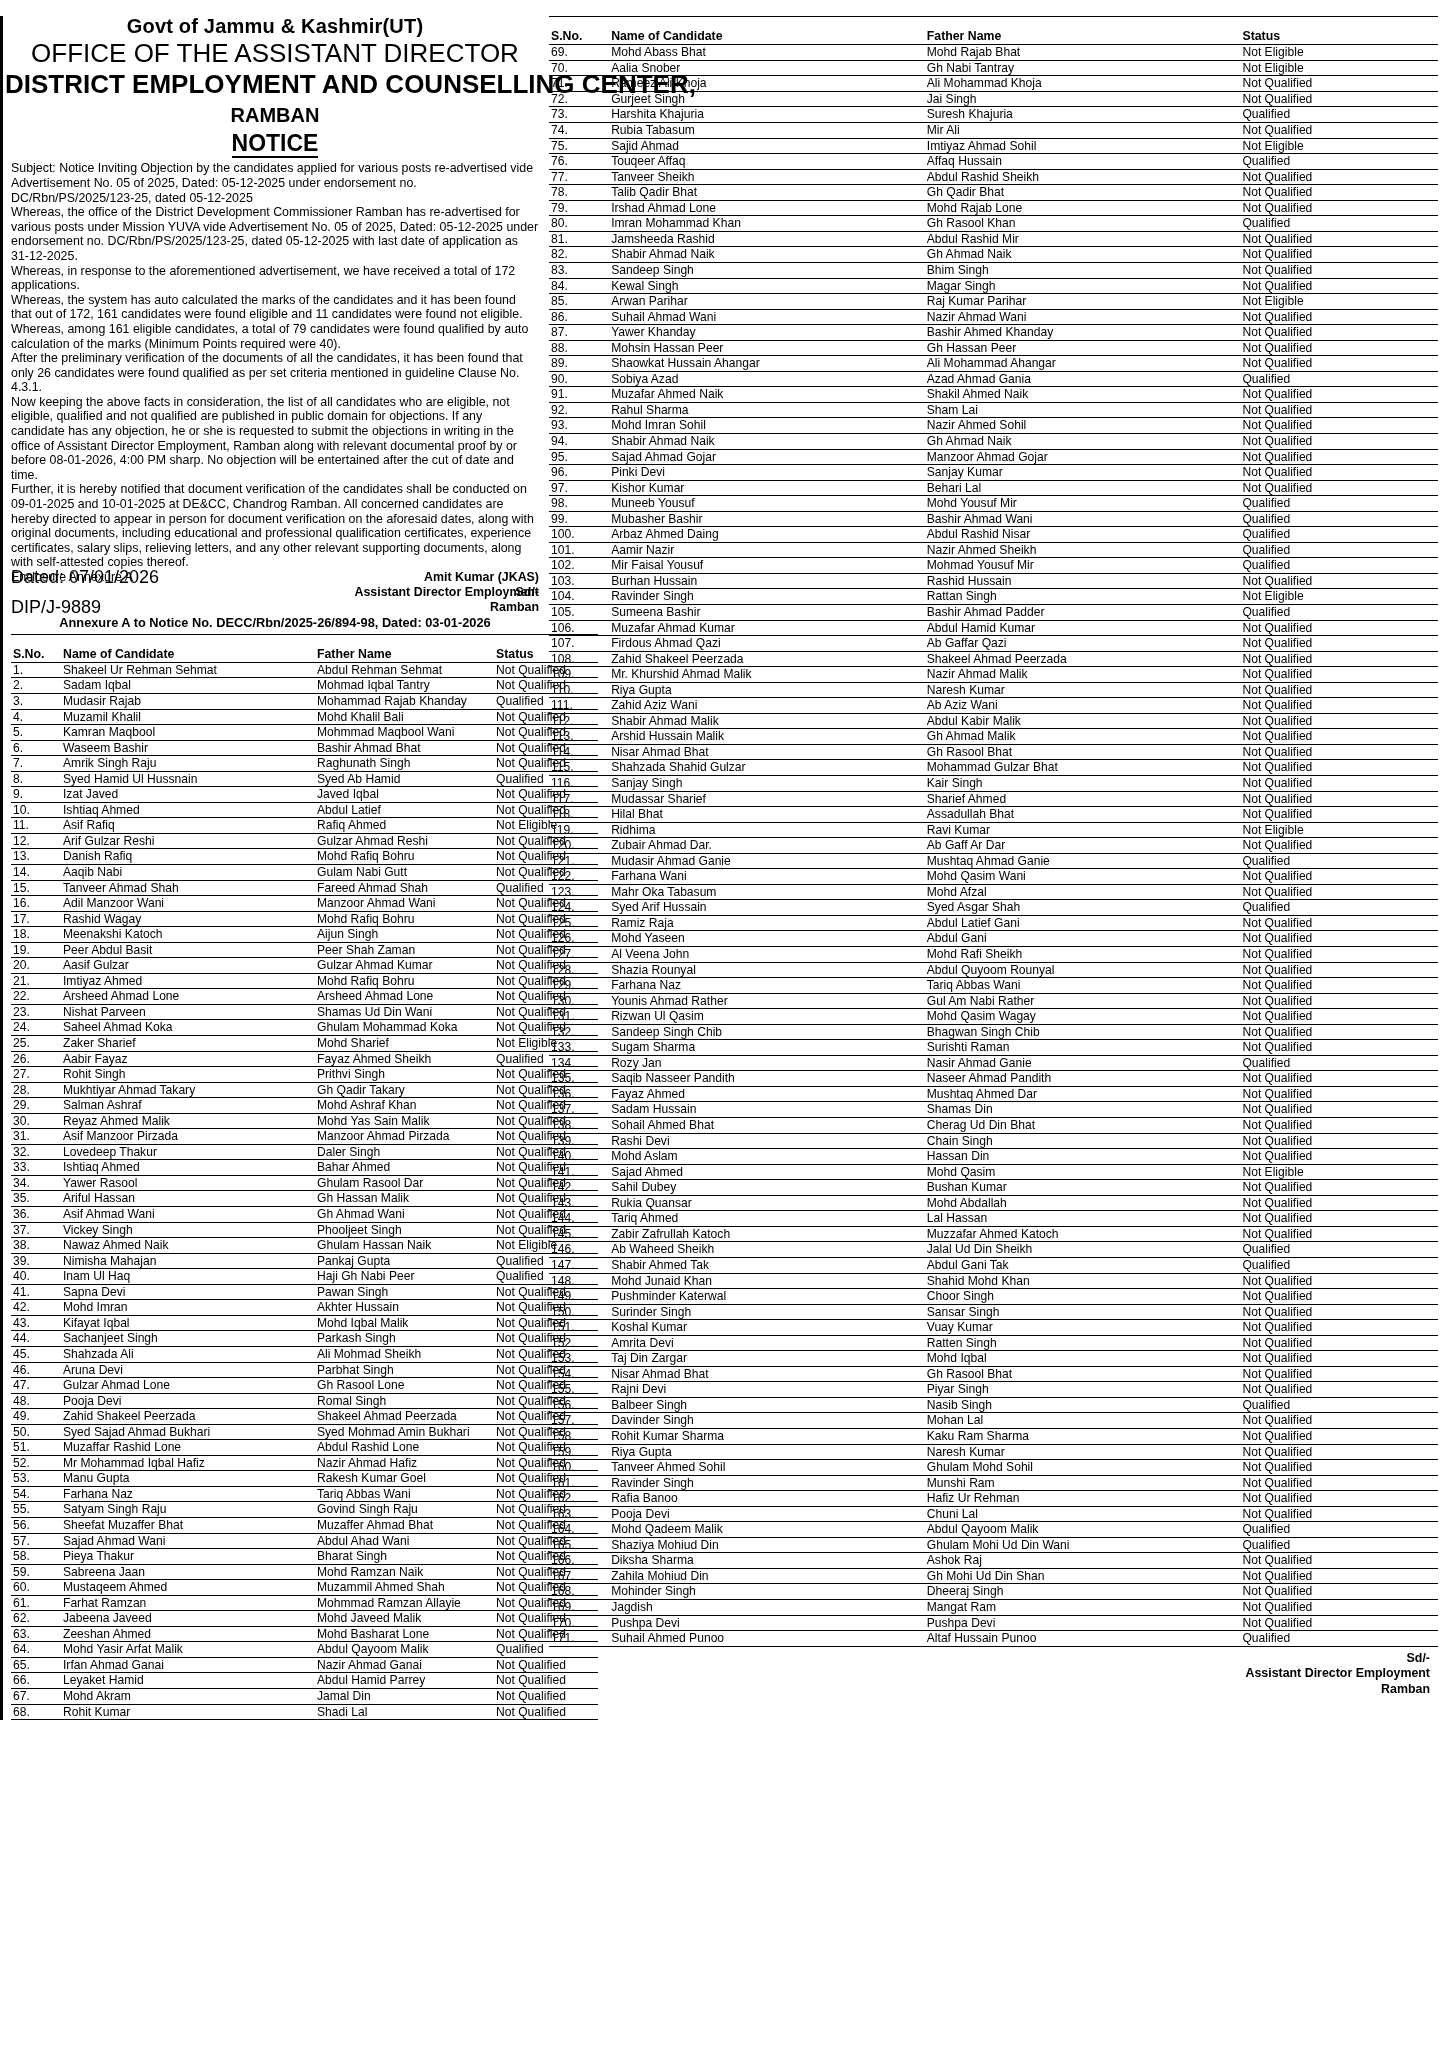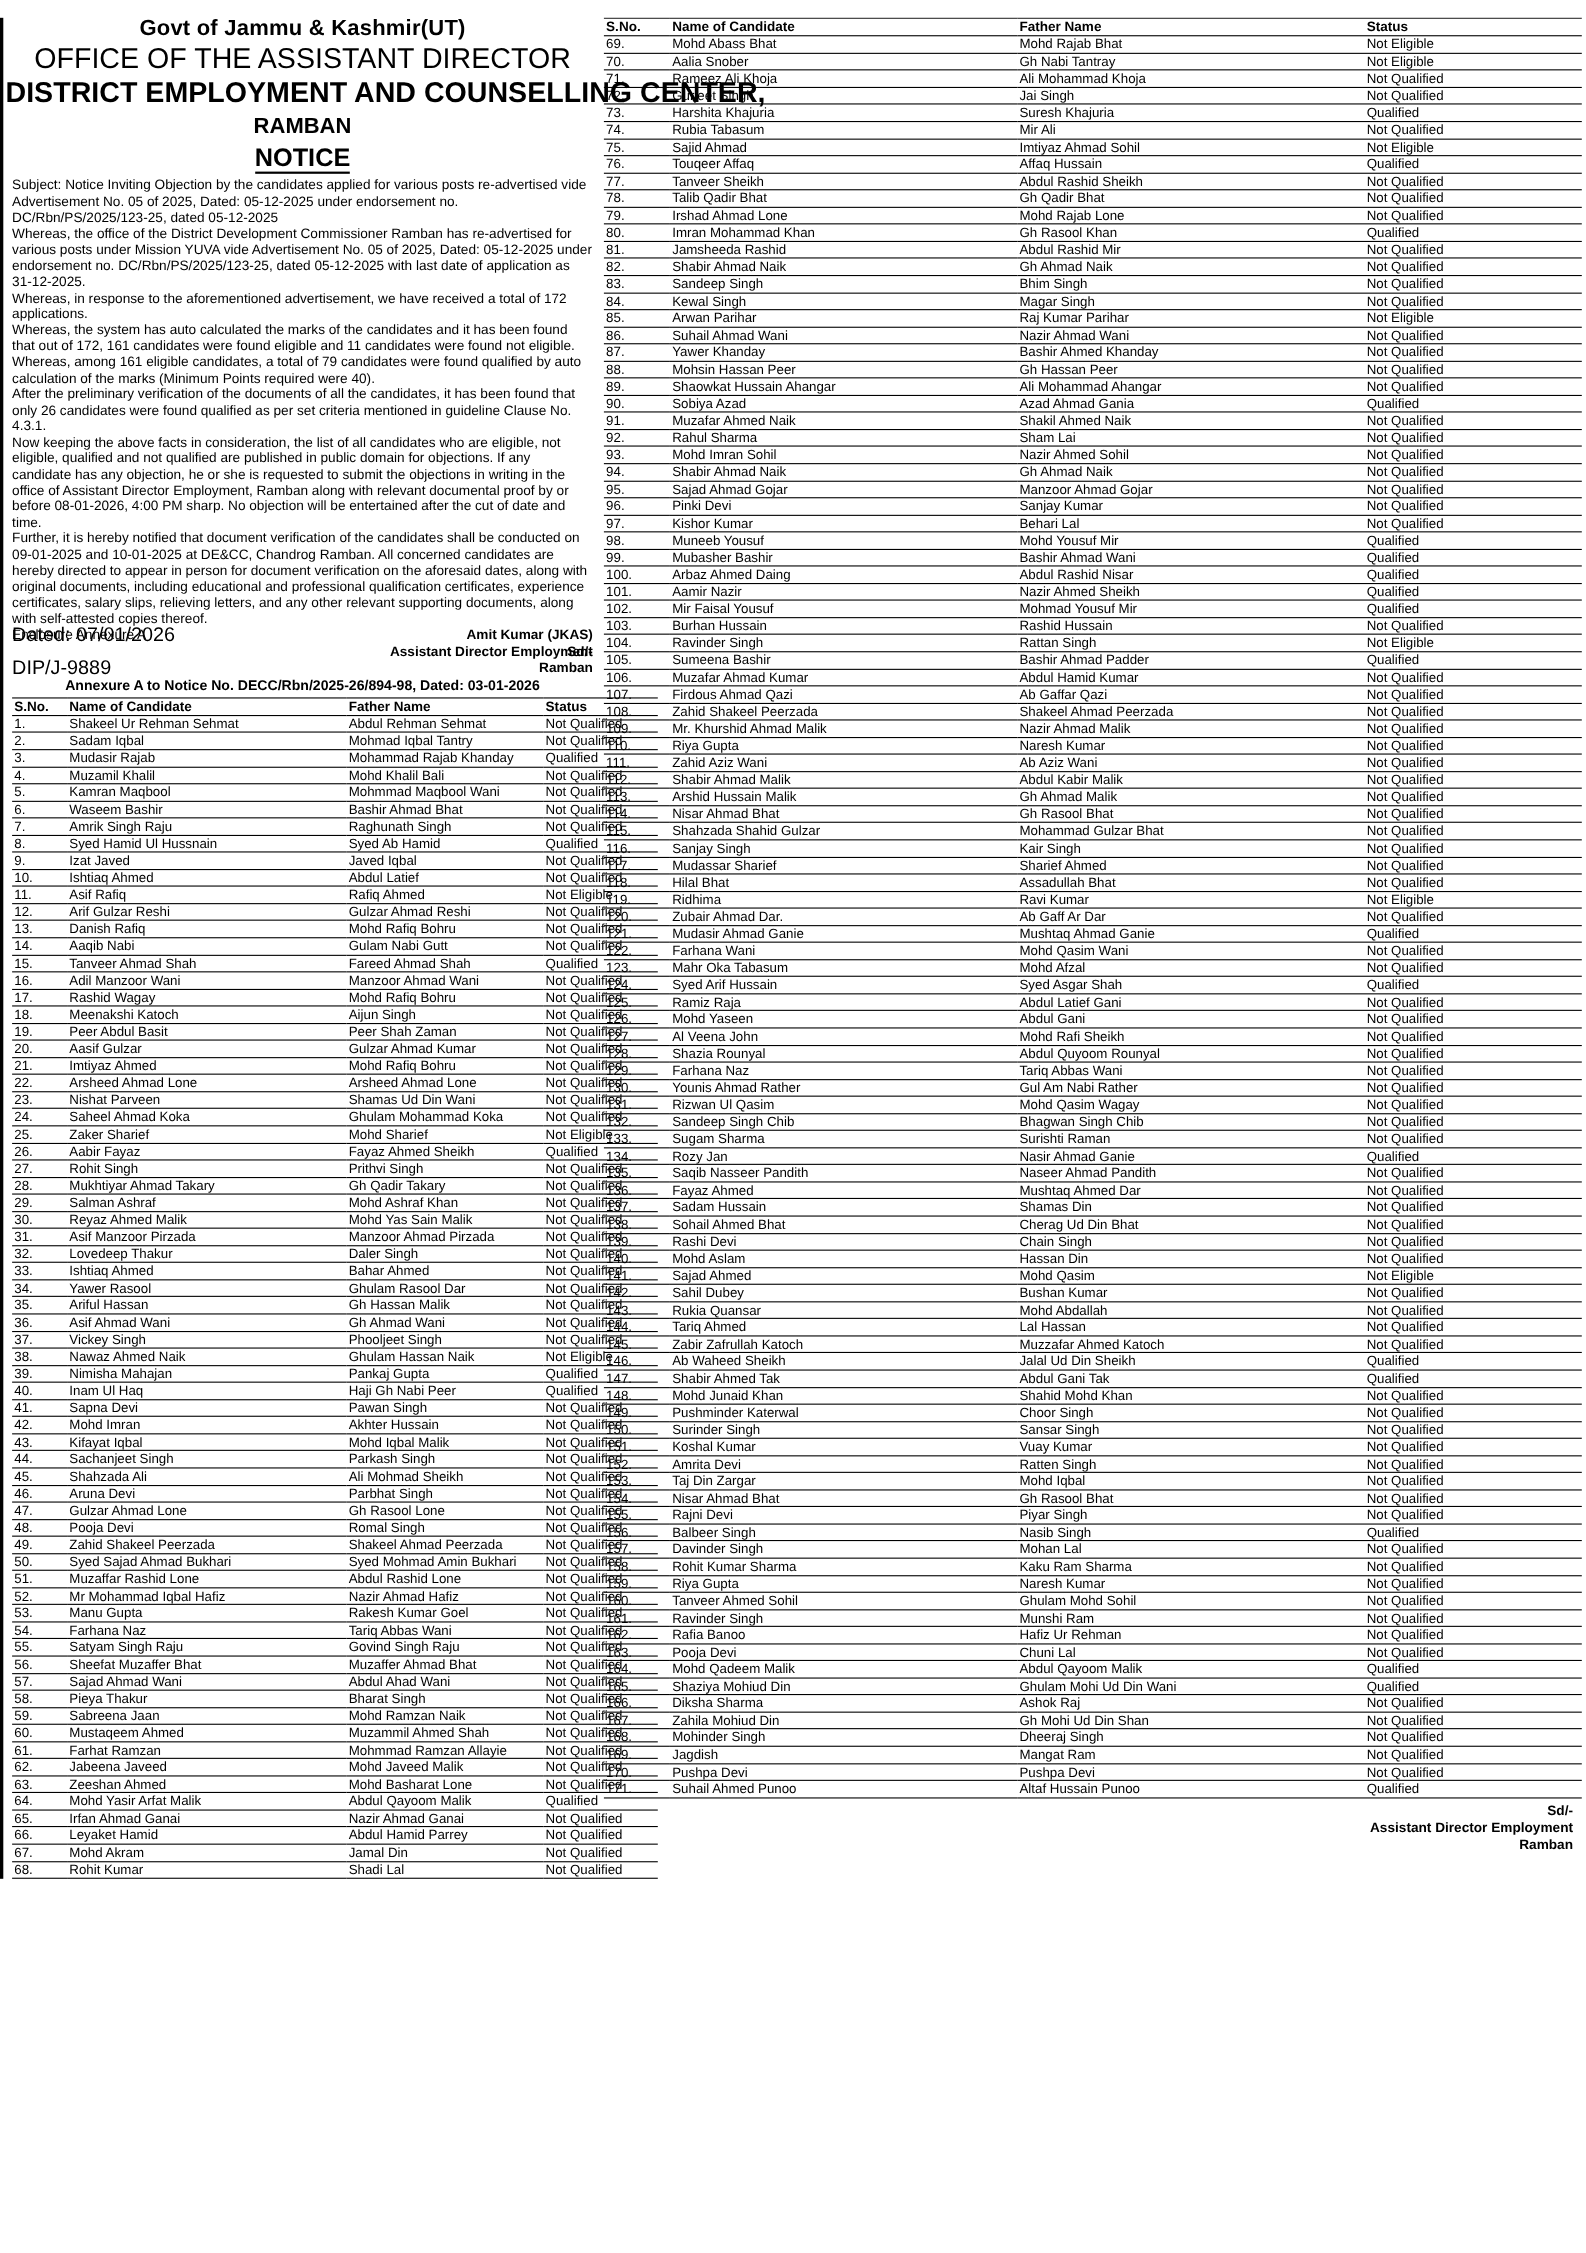--- a/index.html
+++ b/index.html
@@ -128,21 +128,21 @@
   
   table.listing {
     width: 100%;
     border-collapse: collapse;
     font-size: 12.1px;
     table-layout: fixed;
   }
   table.listing th {
     font-weight: bold;
     text-align: left;
-    padding: 0px 2px 1px 2px;
+    padding: 12px 2px 1px 2px;
     border-bottom: 1.6px solid #000;
     border-top: 1.6px solid #000;
     line-height: 14.3px;
     font-size: 12.3px;
   }
   table.listing td {
     text-align: left;
     padding: 0px 2px 0px 2px;
     border-bottom: 1.2px solid #000;
     line-height: 14.55px;

